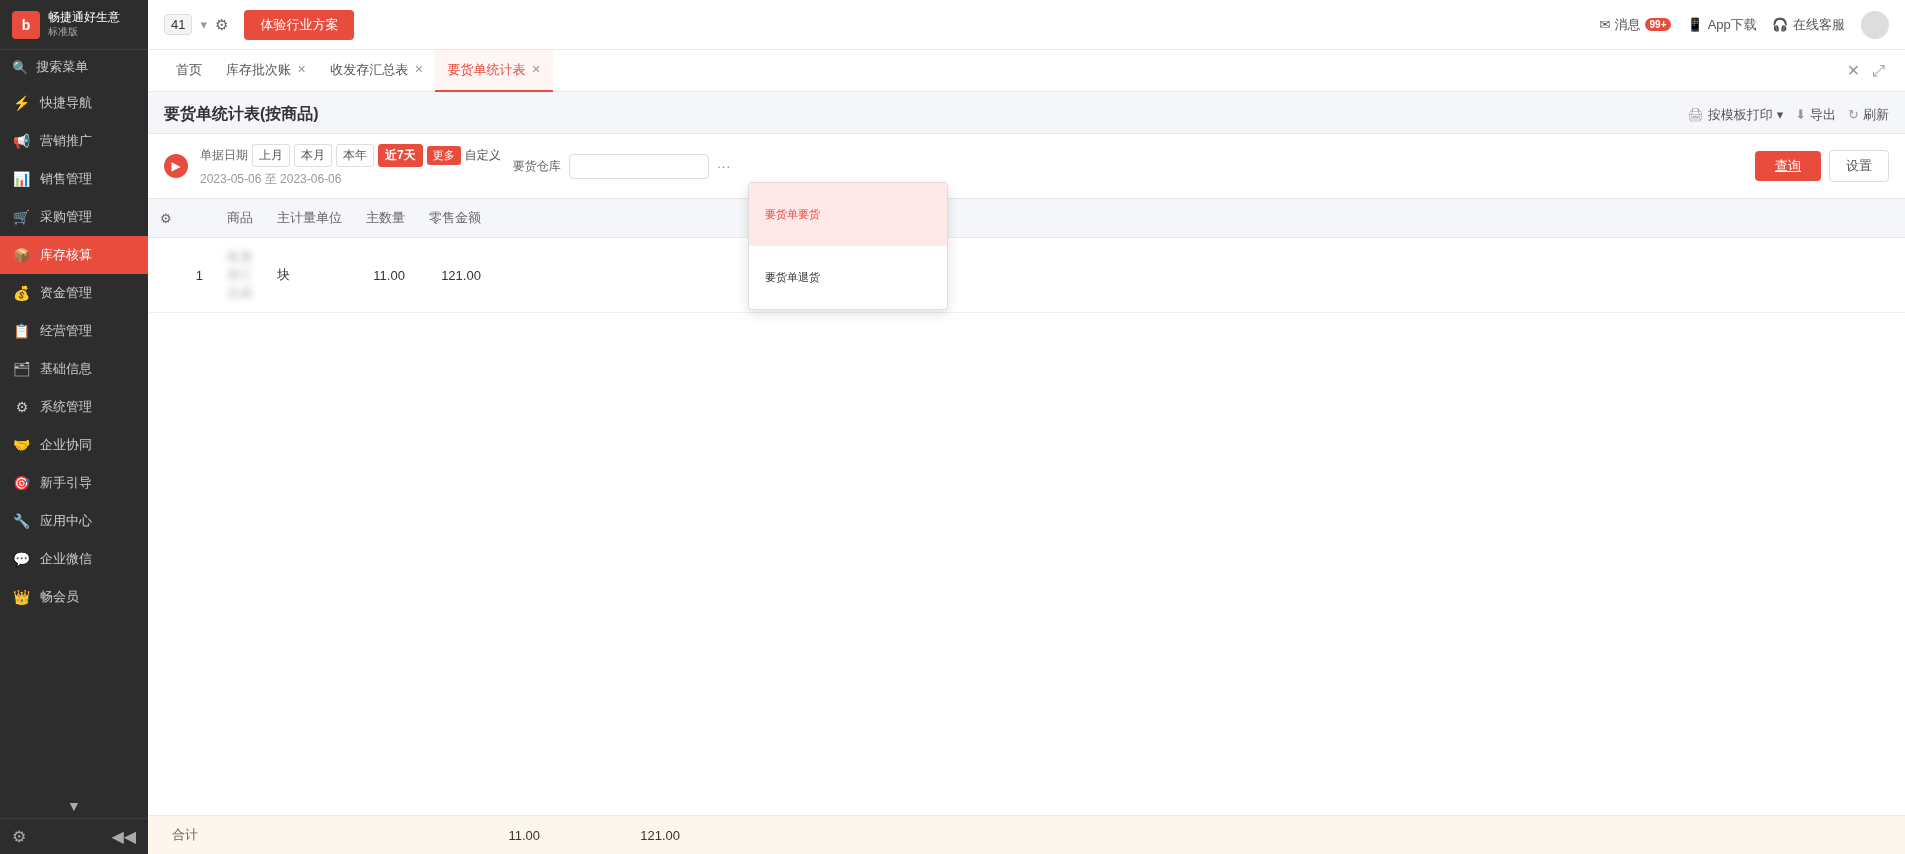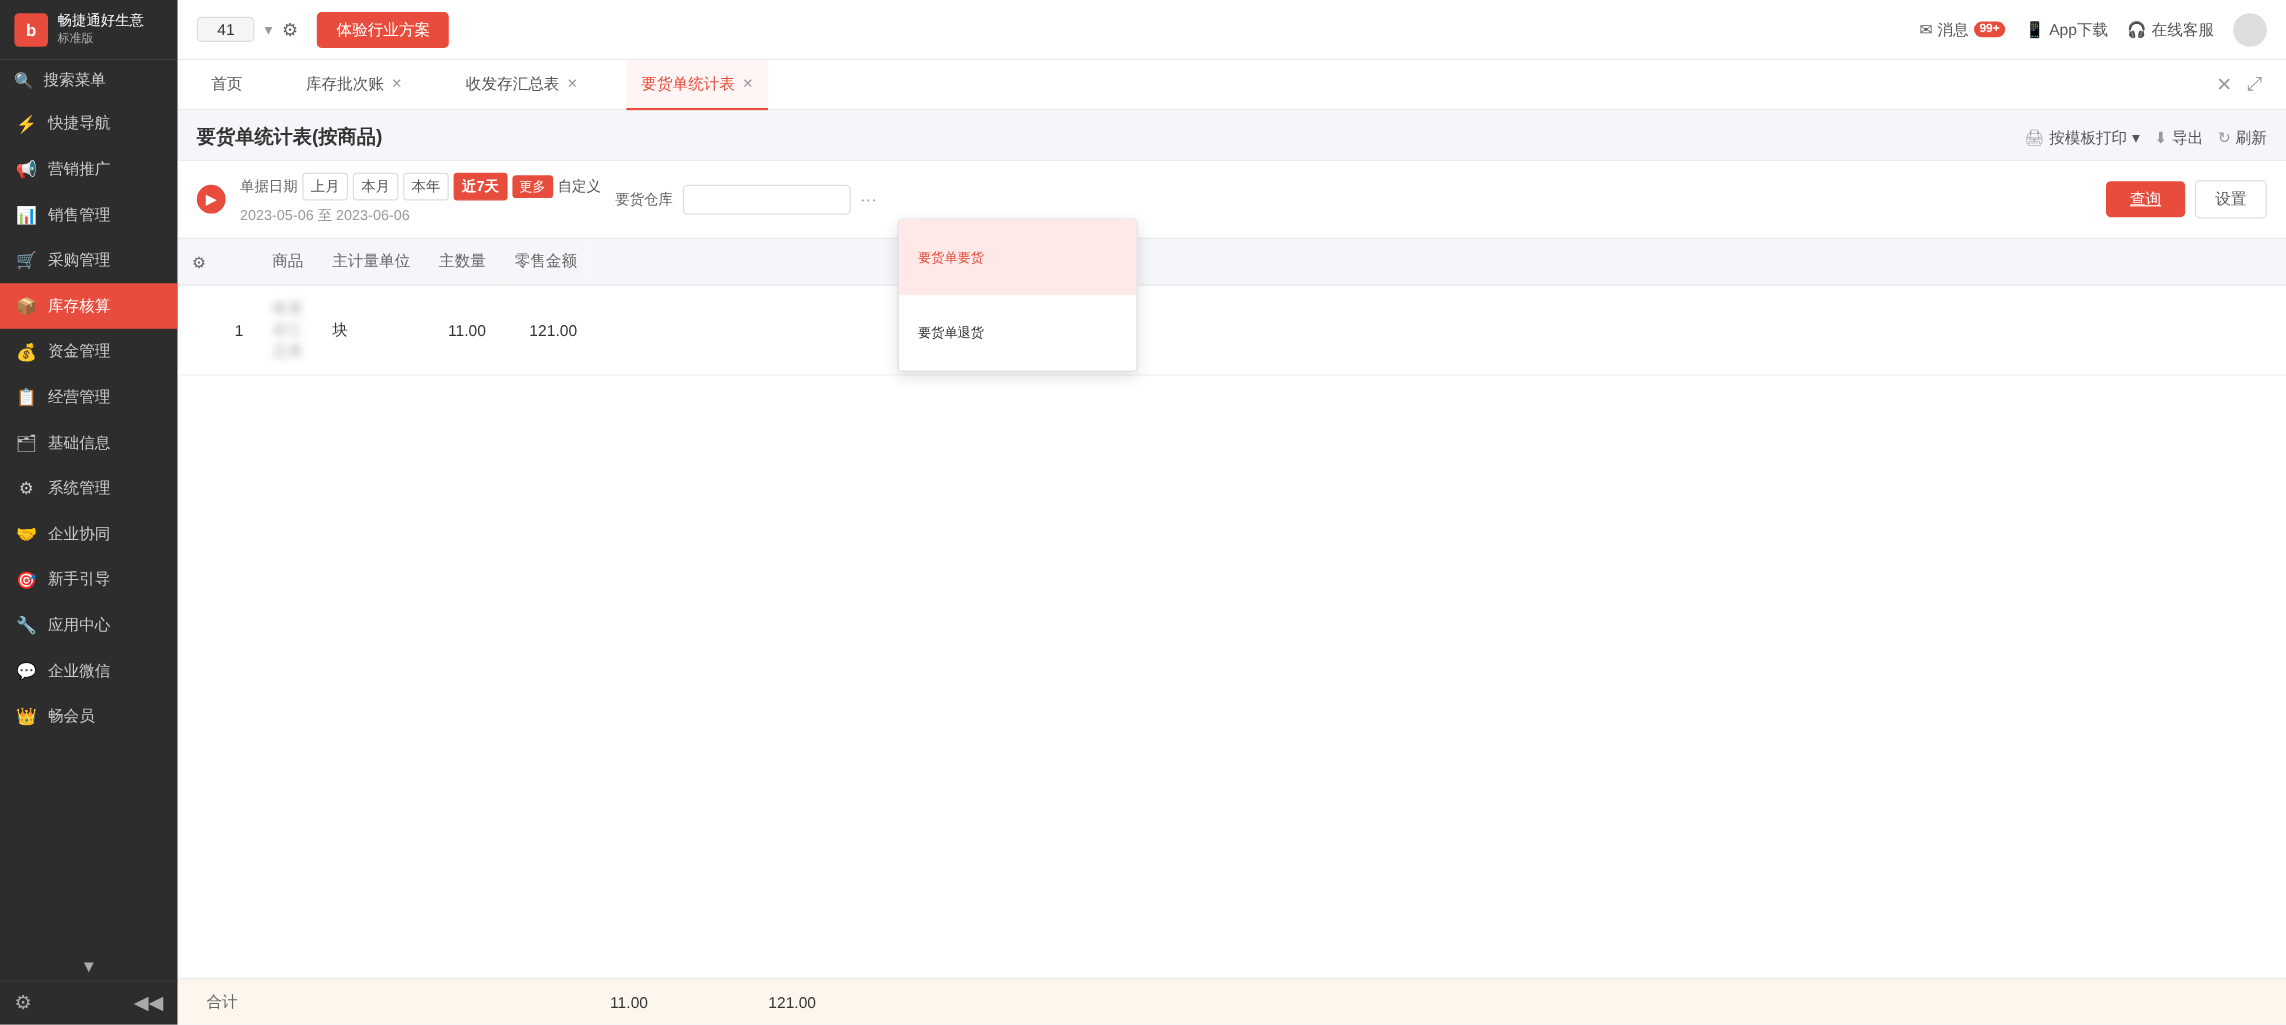--- a/index.html
+++ b/index.html
@@ -76,21 +76,21 @@
     .topbar-title {
       display: flex; align-items: center;
       color: #333;
       font-size: 13px;
       flex: 1;
     }
     .topbar-num {
       background: #f5f5f5;
       border: 1px solid #ddd;
       border-radius: 4px;
-      padding: 2px 16px;
+      padding: 2px 6px;
       margin-right: 8px;
       color: #333;
     }
     .topbar-chevron { color: #999; margin-right: 8px; cursor: pointer; }
     .topbar-settings { color: #666; margin-right: 16px; cursor: pointer; font-size: 15px; }
     .topbar-trial-btn {
       background: #e74c3c;
       color: white;
       border: none;
       border-radius: 4px;
@@ -122,21 +122,20 @@
     }
 
     
     .tabbar {
       background: white;
       display: flex; align-items: center;
       padding: 0 16px;
       border-bottom: 1px solid #e8e8e8;
       height: 42px;
       flex-shrink: 0;
-      gap: 29px;
     }
     .tab {
       display: flex; align-items: center;
       padding: 0 12px;
       height: 42px;
       color: #555;
       cursor: pointer;
       font-size: 13px;
       border-bottom: 2px solid transparent;
       white-space: nowrap;

